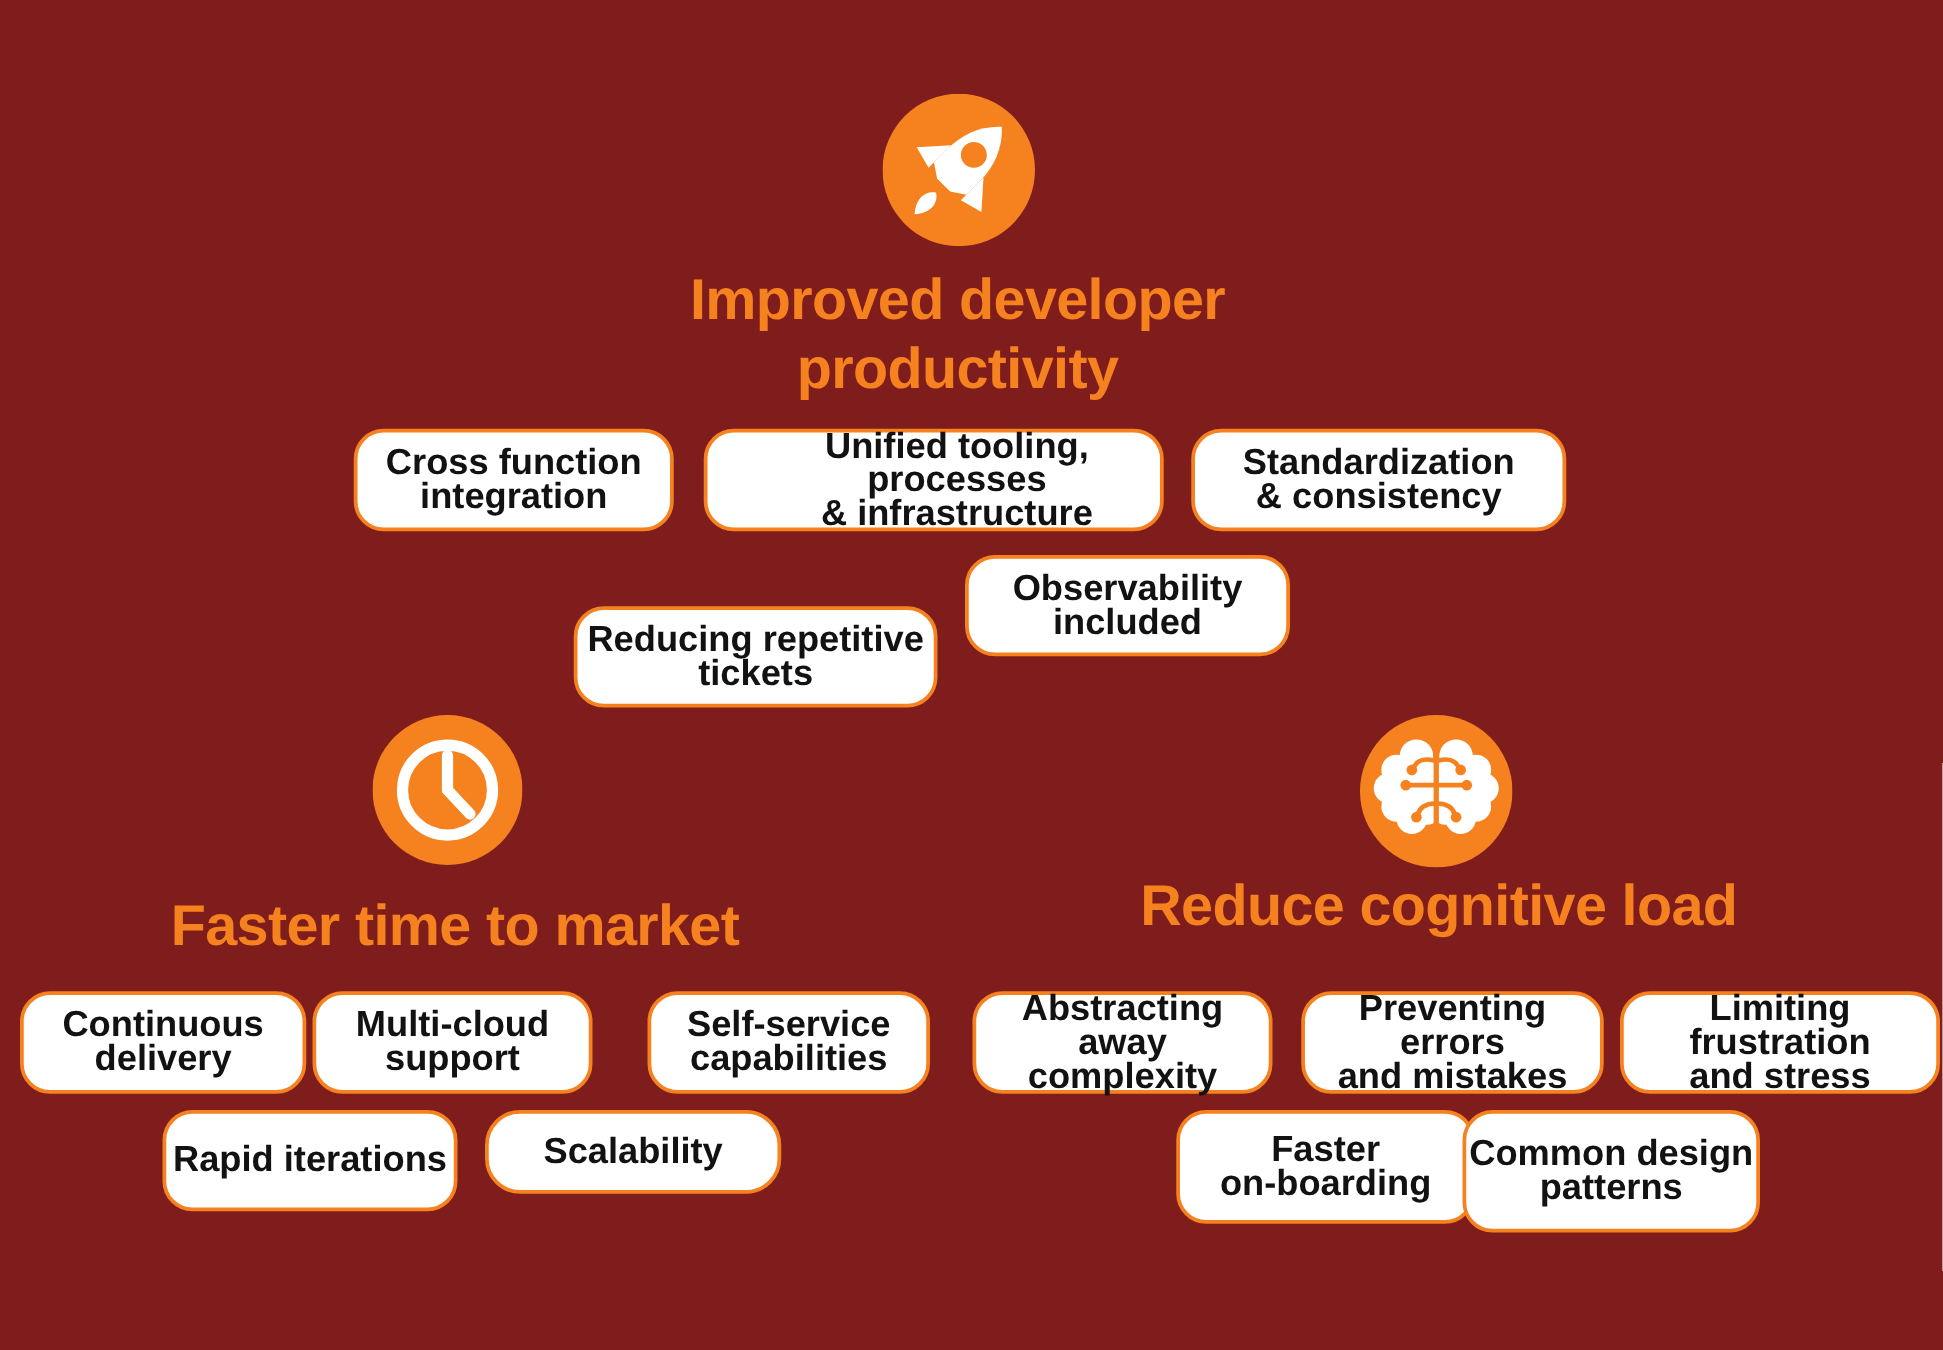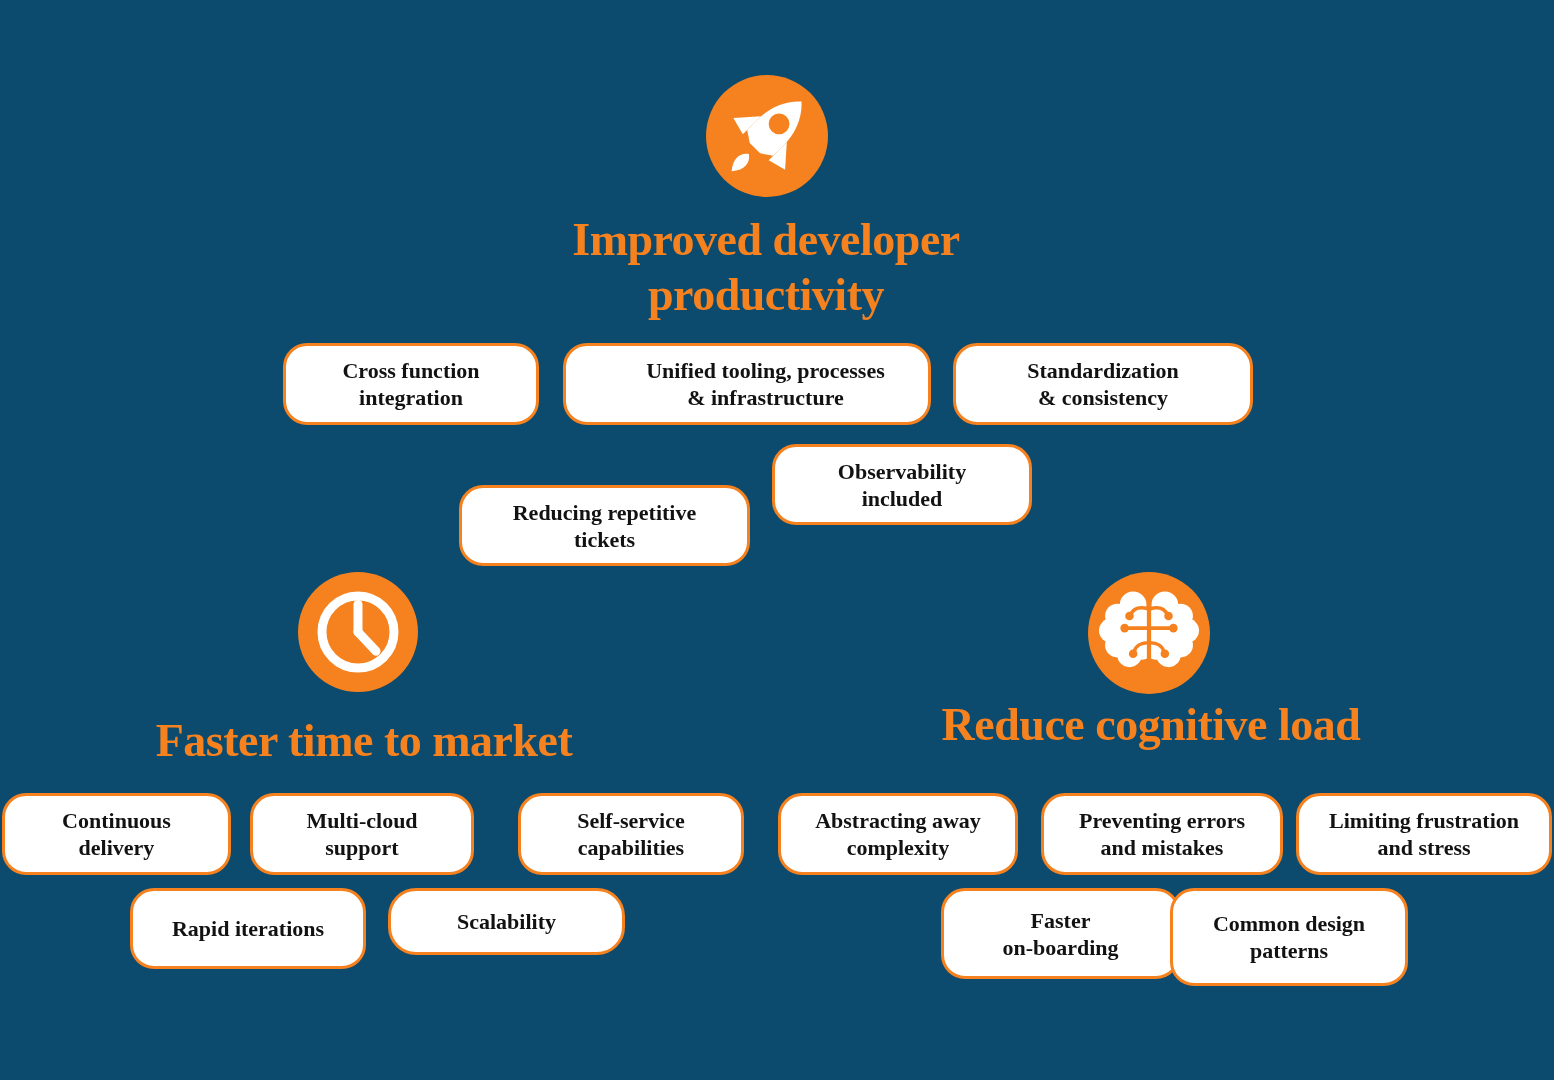--- a/index.html
+++ b/index.html
@@ -1,21 +1,21 @@
 <!DOCTYPE html>
 <html><head>
 <meta charset="utf-8">
 <style>
   html, body { margin: 0; padding: 0; background: #ffffff; }
   .canvas {
     position: relative;
     width: 1554px;
     height: 1080px;
-    background: #0c4a6e;
-    font-family: Liberation Serif, serif;
+    background: #7f1d1d;
+    font-family: Liberation Sans, sans-serif;
     overflow: hidden;
   }
   .icon-circle { position: absolute; }
   .icon-circle svg { display: block; }
   .group-title {
     position: absolute;
     margin: 0;
     color: #f5821f;
     font-size: 46px;
     font-weight: 700;
@@ -28,37 +28,37 @@
     position: absolute;
     display: flex;
     align-items: center;
     justify-content: center;
     text-align: center;
     background: #ffffff;
     border: 3px solid #f5821f;
     border-radius: 24px;
     box-sizing: border-box;
     color: #121212;
-    font-size: 22px;
+    font-size: 29px;
     font-weight: 700;
     line-height: 27px;
     white-space: pre-line;
   }
   
   .g1c  { left: 706px;  top: 75px;  width: 122px; height: 122px; }
   .g1t  { left: 466px;  top: 212px; width: 600px; }
   .g1p0 { left: 283px;  top: 343px; width: 256px; height: 82px; }
   .g1p1 { left: 563px;  top: 343px; width: 368px; height: 82px; padding-left: 37px; }
   .g1p2 { left: 953px;  top: 343px; width: 300px; height: 82px; }
   .g1p3 { left: 459px;  top: 444px; width: 291px; height: 81px; margin-top: 41px; }
   .g1p4 { left: 772px;  top: 444px; width: 260px; height: 81px; }
   
   .g2c  { left: 298px;  top: 572px; width: 120px; height: 120px; }
   .g2t  { left: 64px;   top: 713px; width: 600px; }
-  .g2p0 { left: 2px;    top: 793px; width: 229px; height: 82px; }
+  .g2p0 { left: 16px;    top: 793px; width: 229px; height: 82px; }
   .g2p1 { left: 250px;  top: 793px; width: 224px; height: 82px; }
   .g2p2 { left: 518px;  top: 793px; width: 226px; height: 82px; }
   .g2p3 { left: 130px;  top: 888px; width: 236px; height: 81px; }
   .g2p4 { left: 388px;  top: 888px; width: 237px; height: 67px; border-radius: 28px; }
   
   .g3c  { left: 1088px; top: 572px; width: 122px; height: 122px; }
   .g3t  { left: 851px;  top: 697px; width: 600px; }
   .g3p0 { left: 778px;  top: 793px; width: 240px; height: 82px; }
   .g3p1 { left: 1041px; top: 793px; width: 242px; height: 82px; }
   .g3p2 { left: 1296px; top: 793px; width: 256px; height: 82px; }

